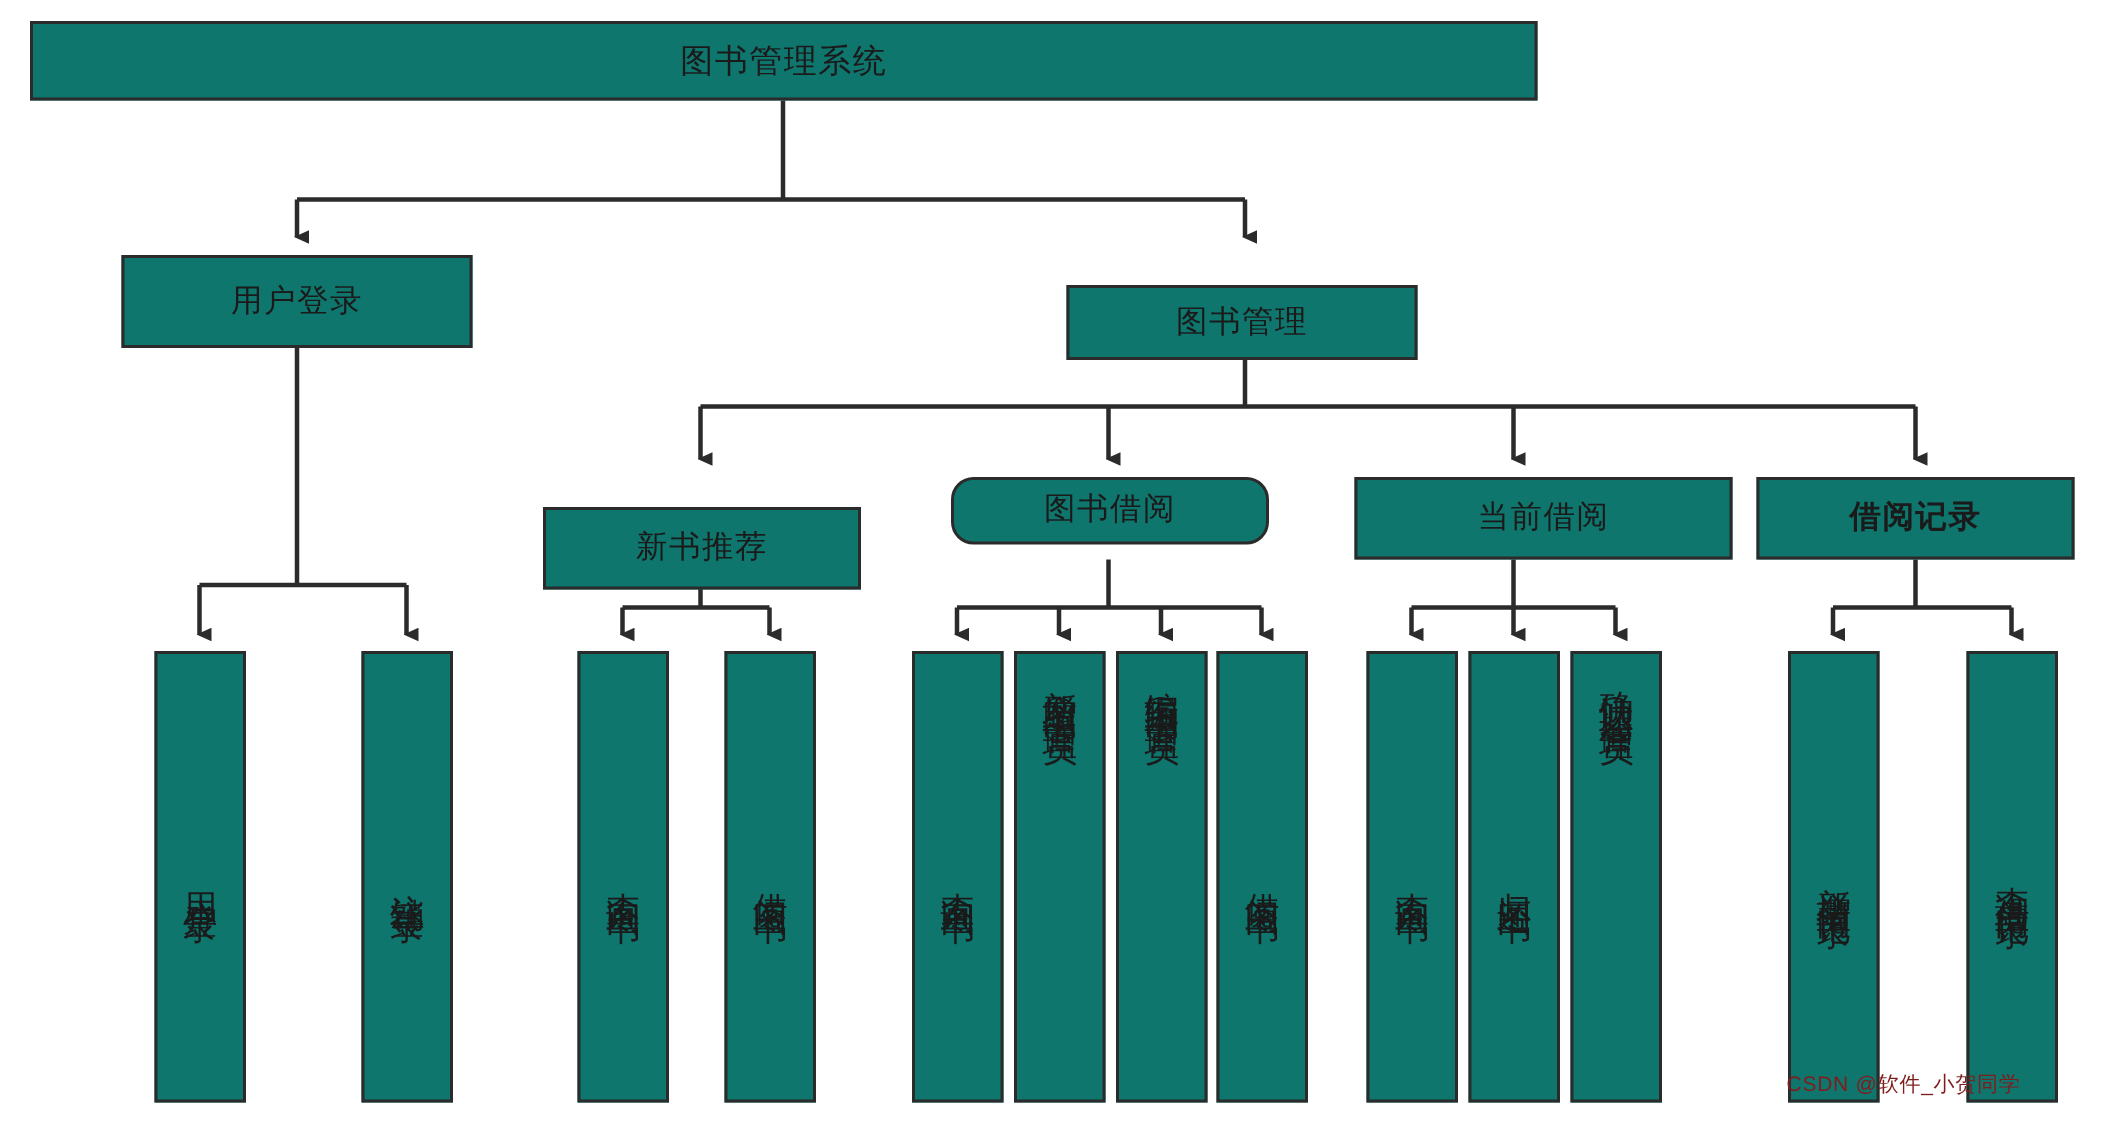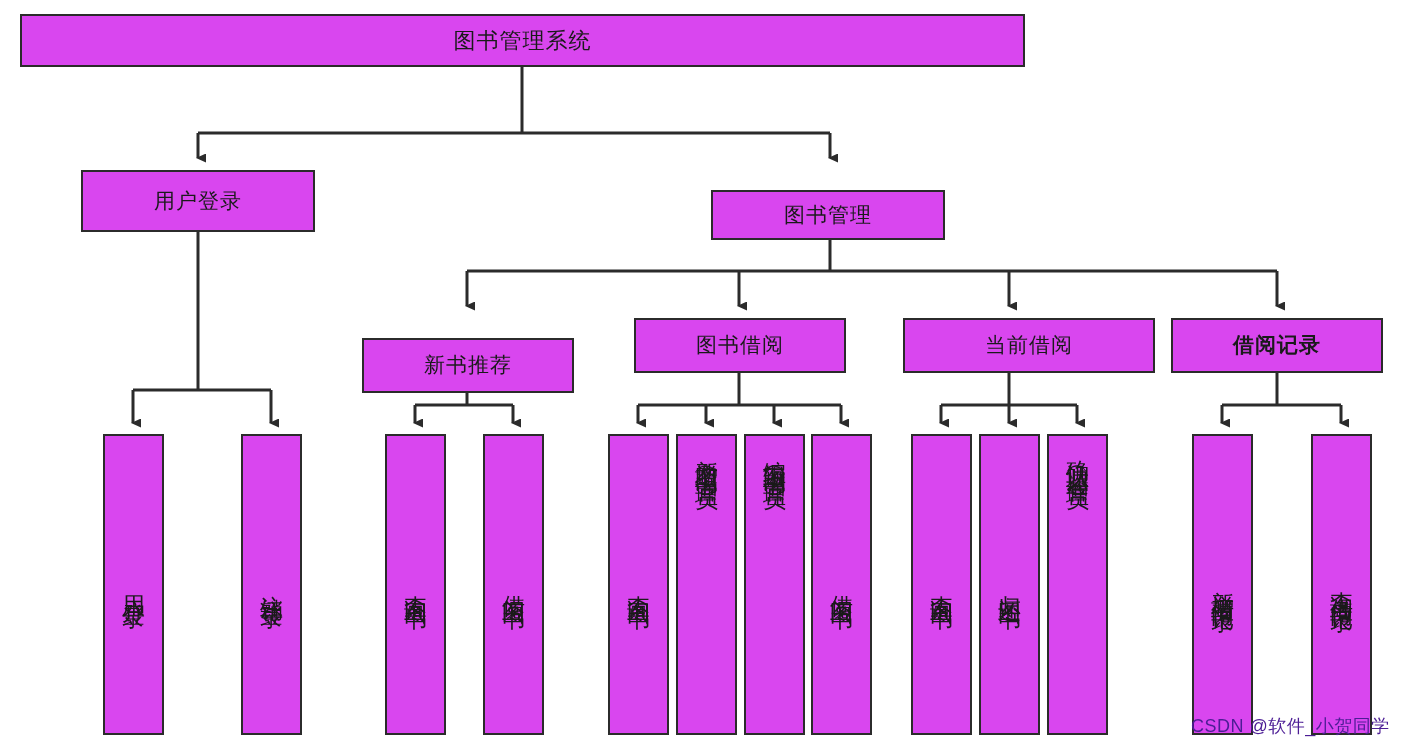--- a/index.html
+++ b/index.html
@@ -21,21 +21,21 @@
     position: absolute;
     left: 0;
     top: 0;
     width: 1405px;
     height: 747px;
     pointer-events: none;
   }
   .node {
     position: absolute;
     box-sizing: border-box;
-    background: #d946ef;
+    background: #0f766e;
     border: 2px solid #2b2b2b;
     display: flex;
     align-items: center;
     justify-content: center;
     color: #1a1a1a;
   }
   .node .lbl {
     display: block;
     text-align: center;
     line-height: 1.15;
@@ -62,22 +62,22 @@
   }
   .node.v .lbl {
     writing-mode: vertical-rl;
     text-orientation: upright;
     font-size: 23px;
     letter-spacing: 4px;
     line-height: 1;
   }
   .watermark {
     position: absolute;
-    color: #4c1d95;
-    font-size: 18px;
+    color: #7f1d1d;
+    font-size: 14px;
     letter-spacing: 0.5px;
     white-space: nowrap;
     user-select: none;
   }
 </style>
 </head>
 <body>
 
 <div id="canvas">
 
@@ -138,21 +138,21 @@
   <div class="node h" style="left:81px; top:170px; width:234px; height:62px;">
     <span class="lbl">用户登录</span>
   </div>
   <div class="node h" style="left:711px; top:170px; width:234px; height:50px;margin-top:20px;">
     <span class="lbl">图书管理</span>
   </div>
 
   <div class="node h" style="left:362px; top:318px; width:212px; height:55px;margin-top:20px;">
     <span class="lbl">新书推荐</span>
   </div>
-  <div class="node h" style="left:634px; top:318px; width:212px; height:55px;">
+  <div class="node h" style="left:634px; top:318px; width:212px; height:45px;border-radius:15px;">
     <span class="lbl">图书借阅</span>
   </div>
   <div class="node h" style="left:903px; top:318px; width:252px; height:55px;">
     <span class="lbl">当前借阅</span>
   </div>
   <div class="node h" style="left:1171px; top:318px; width:212px; height:55px;font-weight:bold;">
     <span class="lbl">借阅记录</span>
   </div>
 
   <div class="node v mid" style="left:103px; top:434px; width:61px; height:301px;">

